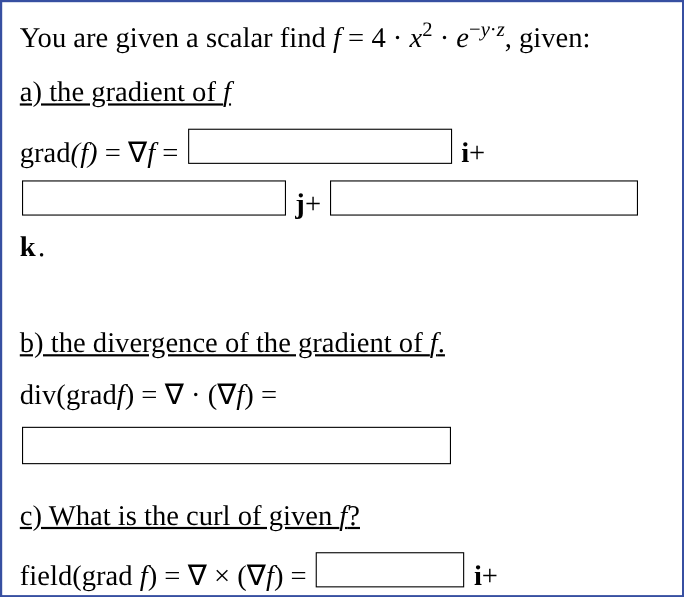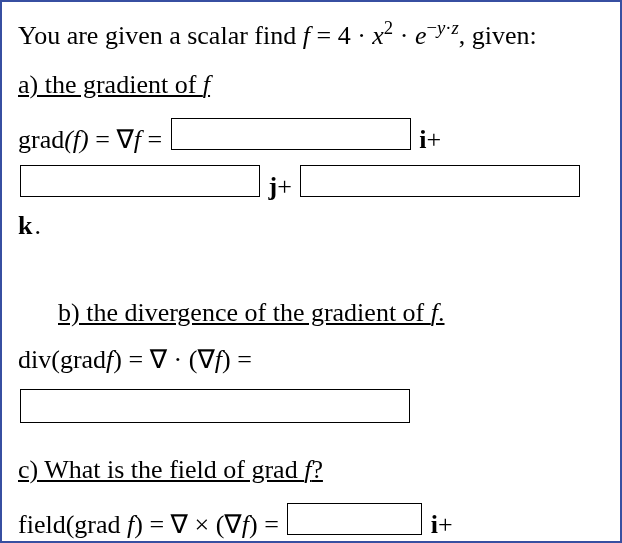--- a/index.html
+++ b/index.html
@@ -52,21 +52,20 @@
     .w-long { width: 240px; }
     .w-mid { width: 240px; }
     .w-divans { width: 390px; height: 34px; margin-top: 6px; }
     .w-short { width: 135px; }
     .w-long2 { width: 280px; }
     .bold {
       font-weight: bold;
     }
     .section-b {
       margin-top: 48px;
-      margin-left: 40px;
     }
     .section-c {
       margin-top: 18px;
     }
     .period {
       margin-left: 2px;
     }
   </style>
 </head>
 <body>
@@ -89,20 +88,20 @@
   <span>b) the divergence of the gradient of </span><span class="italic">f</span><span>.</span>
 </div>
 
 <div class="eq-row">
   <span>div</span><span>(grad</span><span class="italic">f</span><span>)</span><span> = </span><span>∇</span><span> · </span><span>(</span><span>∇</span><span class="italic">f</span><span>)</span><span> =</span>
   <br>
   <span class="ans-input w-divans"></span>
 </div>
 
 <div class="part section-c">
-  <span>c) What is the field of grad </span><span class="italic">f</span><span>?</span>
+  <span>c) What is the curl of given </span><span class="italic">f</span><span>?</span>
 </div>
 
 <div class="eq-row">
   <span>field</span><span>(grad </span><span class="italic">f</span><span>)</span><span> = </span><span>∇</span><span> × </span><span>(</span><span>∇</span><span class="italic">f</span><span>)</span><span> = </span><span class="ans-input w-short"></span> <span class="bold">i</span><span>+</span>
   <br>
      
 </div>
 
 </body></html>

